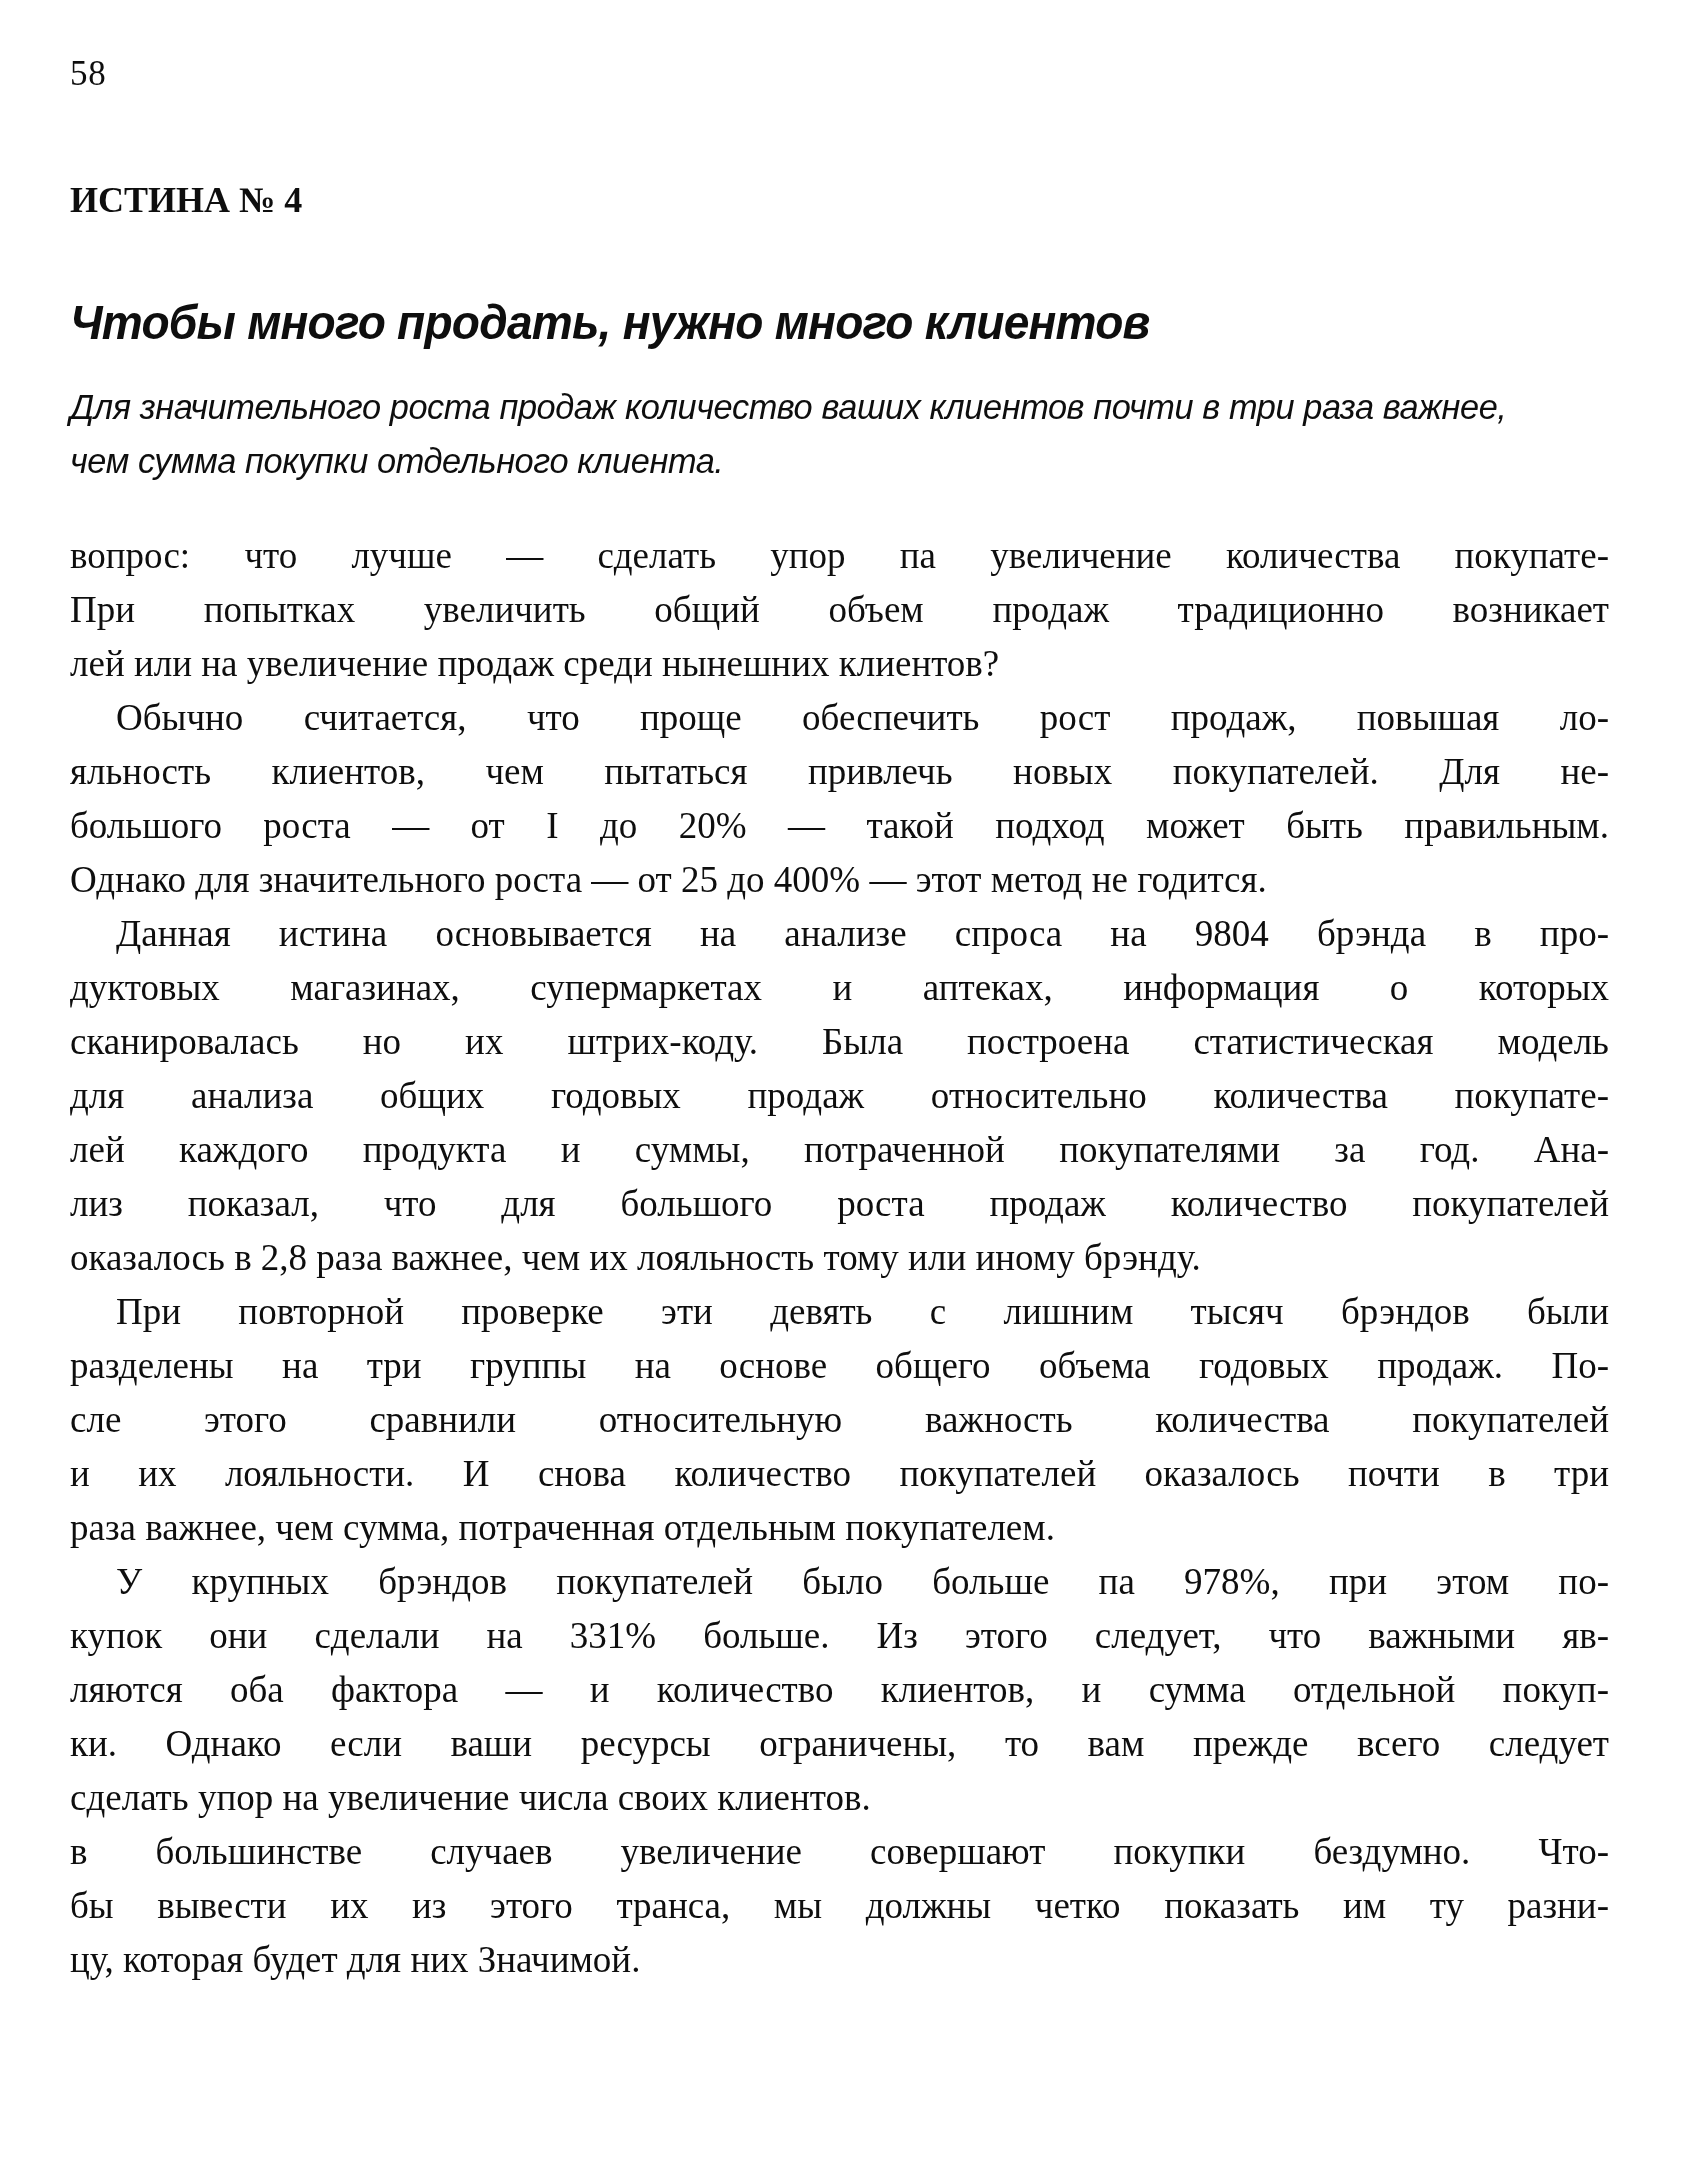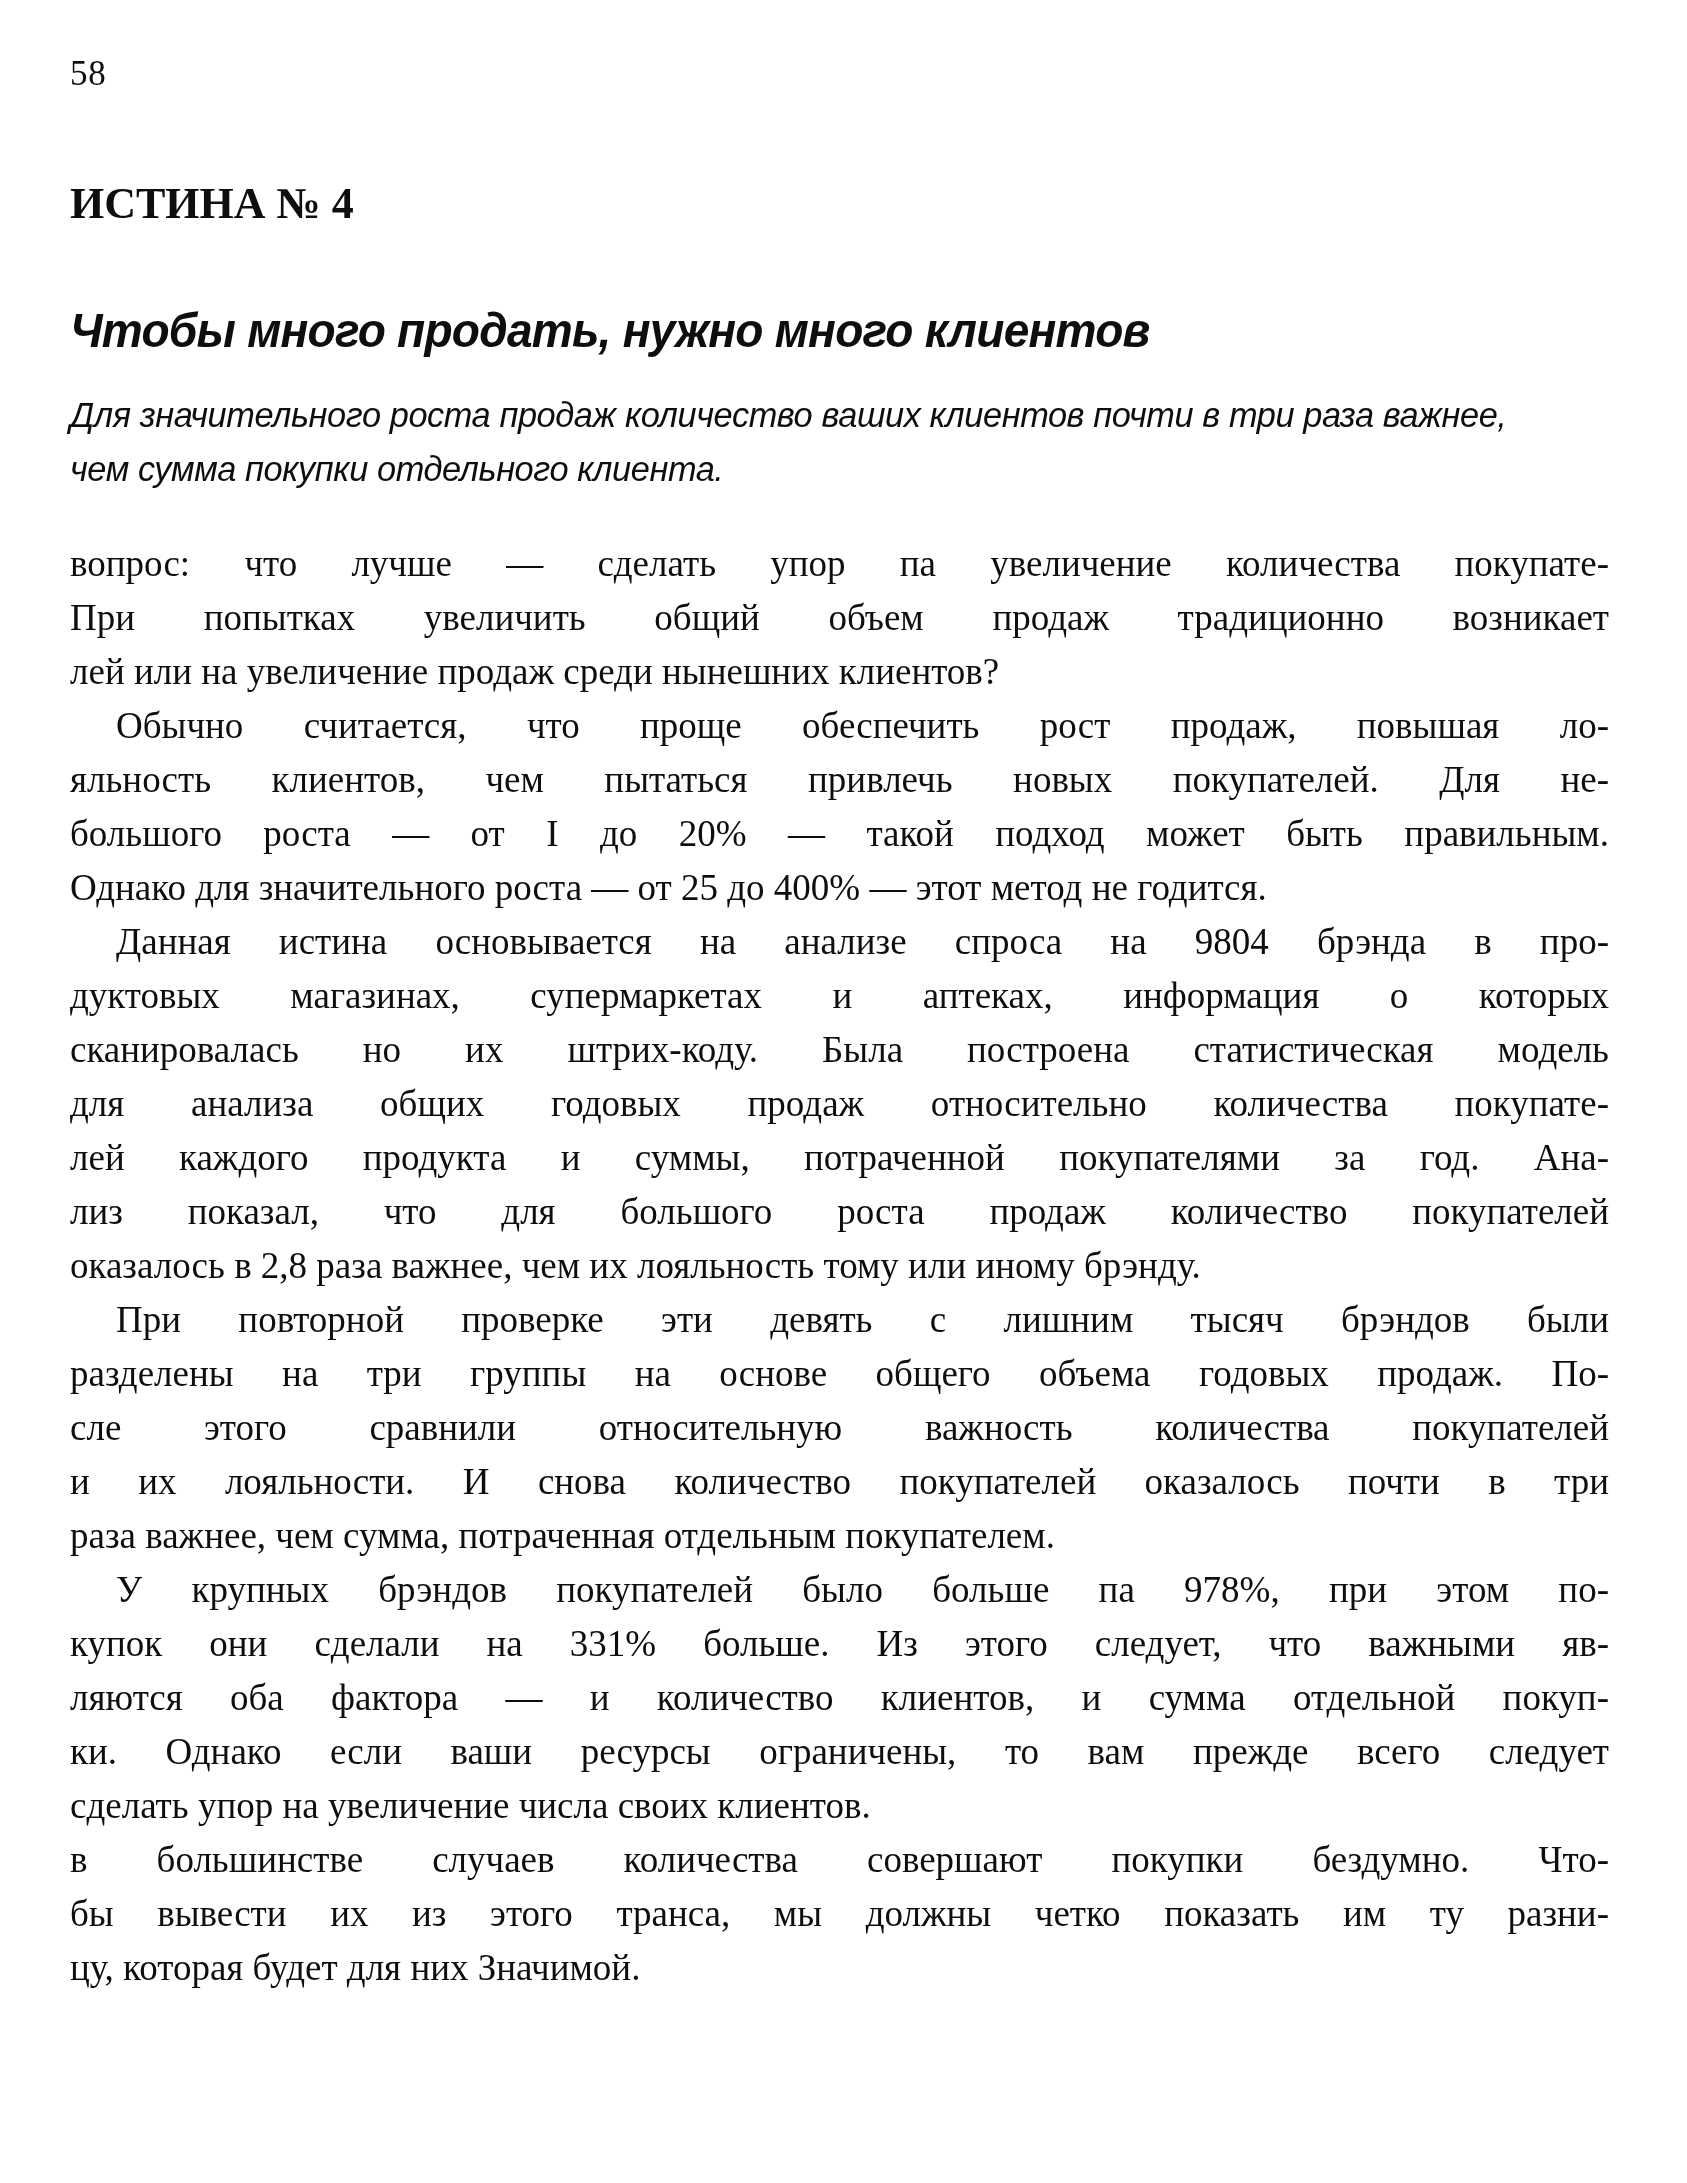--- a/index.html
+++ b/index.html
@@ -20,21 +20,21 @@
     font-size: 35px;
     line-height: 1;
     white-space: nowrap;
   }
   .page-number { letter-spacing: 0.8px; }
   .running-title { margin-left: 64px; letter-spacing: 0.8px; }
   .running-title .caps { letter-spacing: 1.6px; }
 
   .chapter-heading {
     margin: 91px 0 0 0;
-    font-size: 44px;
+    font-size: 36px;
     line-height: 1;
     font-weight: 700;
     letter-spacing: 0px;
   }
   .section-subtitle {
     margin: 81px 0 0 0;
     font-family: "Liberation Sans", "DejaVu Sans", sans-serif;
     font-weight: 700;
     font-style: italic;
     font-size: 48px;
@@ -113,20 +113,20 @@
         <div class="body-line last-line">раза важнее, чем сумма, потраченная отдельным покупателем.</div>
       </div>
       <div class="paragraph">
         <div class="body-line indent">У крупных брэндов покупателей было больше па 978%, при этом по-</div>
         <div class="body-line">купок они сделали на 331% больше. Из этого следует, что важными яв-</div>
         <div class="body-line">ляются оба фактора — и количество клиентов, и сумма отдельной покуп-</div>
         <div class="body-line">ки. Однако если ваши ресурсы ограничены, то вам прежде всего следует</div>
         <div class="body-line last-line">сделать упор на увеличение числа своих клиентов.</div>
       </div>
       <div class="paragraph">
-        <div class="body-line">в большинстве случаев количества совершают покупки бездумно. Что-</div>
+        <div class="body-line">в большинстве случаев увеличение совершают покупки бездумно. Что-</div>
         <div class="body-line">бы вывести их из этого транса, мы должны четко показать им ту разни-</div>
         <div class="body-line last-line">цу, которая будет для них Значимой.</div>
       </div>
     </div>
 
 </div>
 
 
 </body></html>

